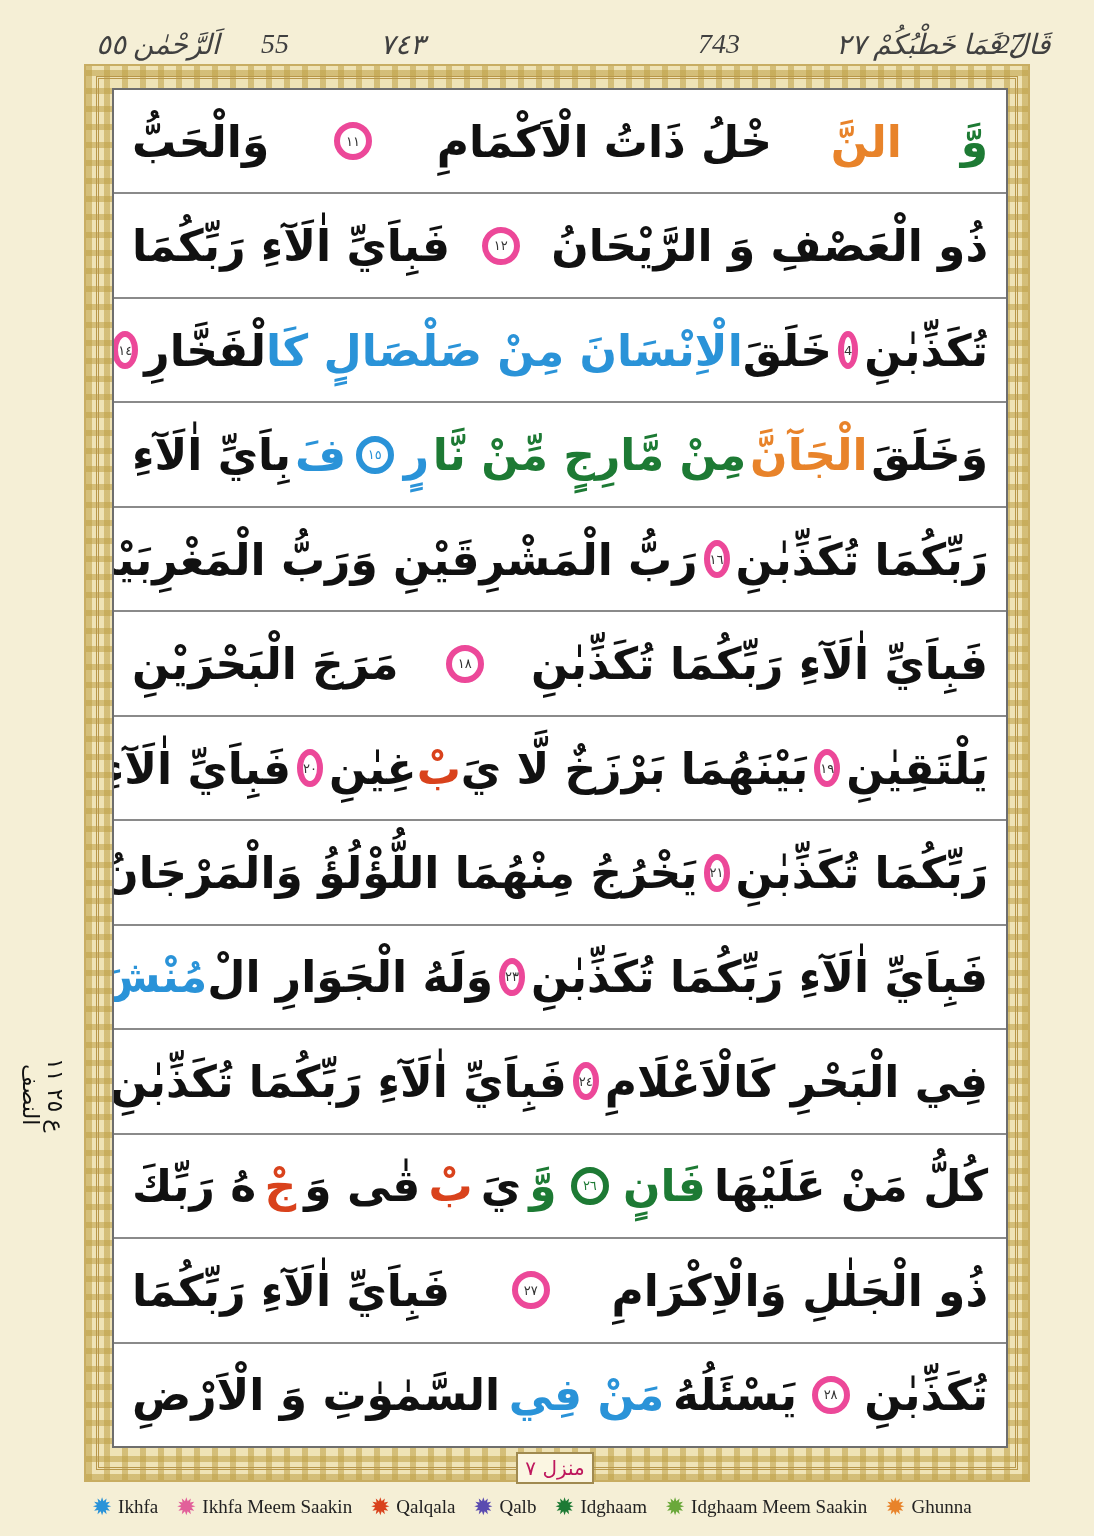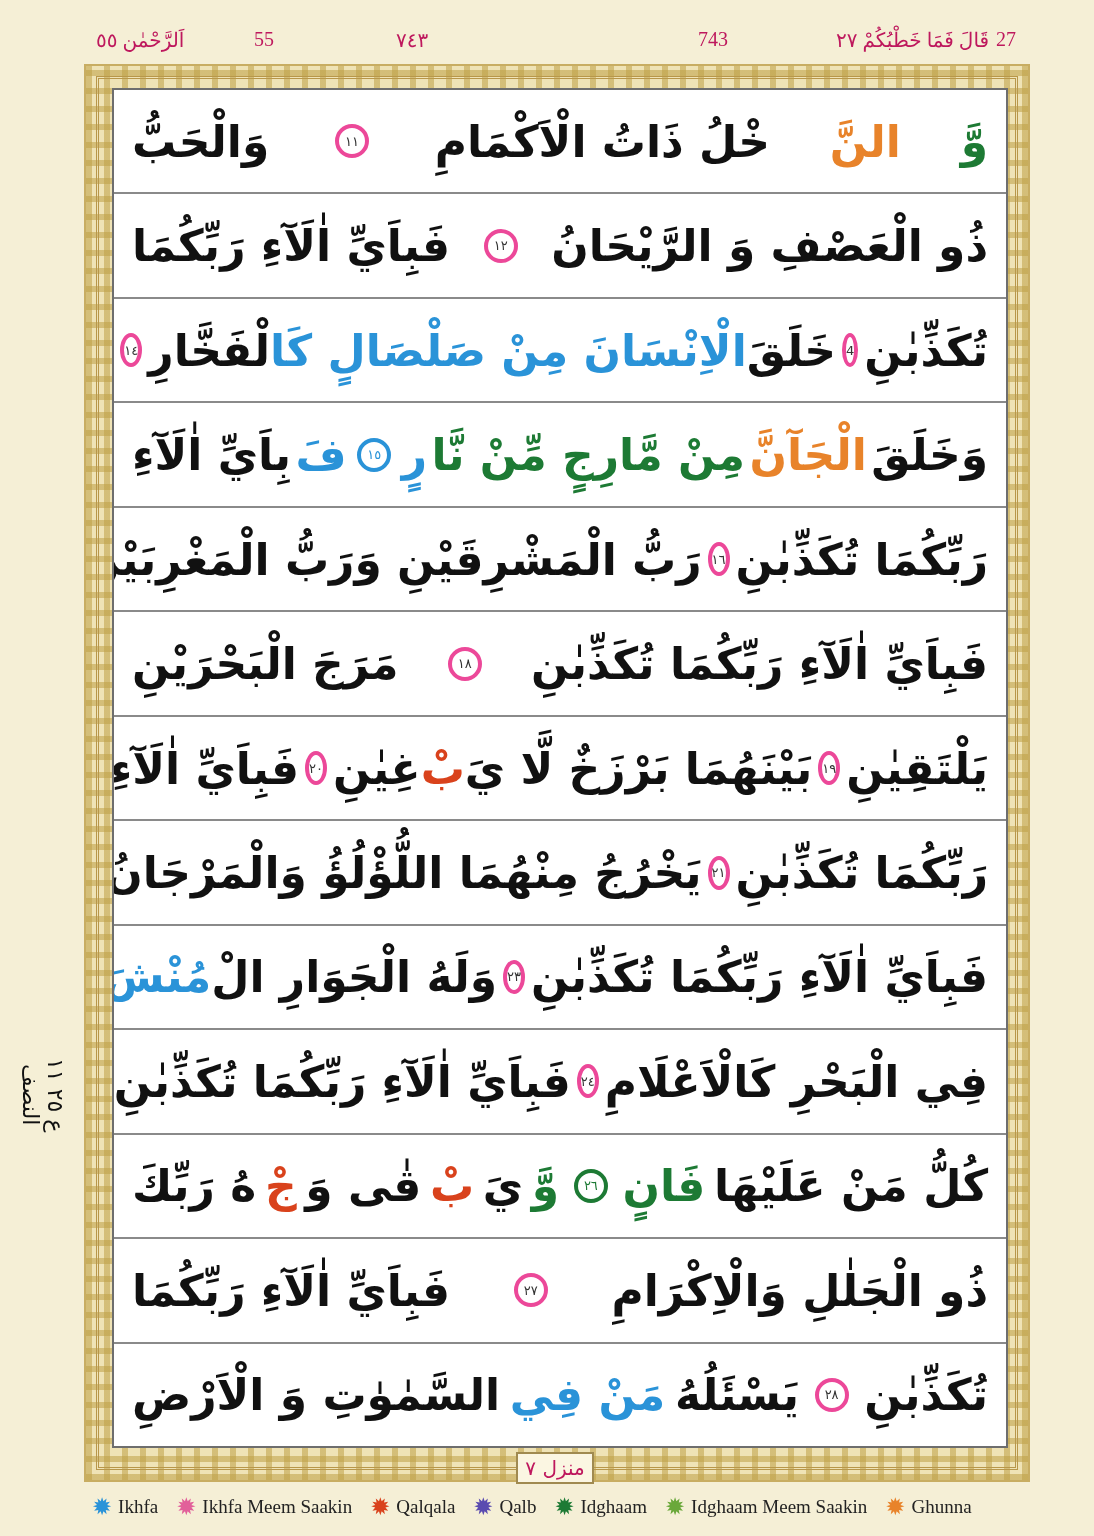--- a/index.html
+++ b/index.html
@@ -4,26 +4,26 @@
 <style>
   html, body { margin:0; padding:0; }
   body {
     width:1094px; height:1536px; overflow:hidden;
     background:#f5efd6;
     font-family:"DejaVu Sans", sans-serif;
     position:relative;
   }
   .header {
     position:absolute; top:24px; left:92px; width:940px; height:40px;
-    font-family:"Liberation Serif", serif; font-size:20px; color:#be185d;
+    font-family:"Liberation Serif", serif; font-size:28px; color:#404040;font-style:italic;
   }
   .header span { position:absolute; top:4px; white-space:nowrap; }
   .hdr-surah-ar { left:4px; direction:rtl; }
-  .hdr-surah-num { left:162px; }
-  .hdr-page-ar { left:304px; }
+  .hdr-surah-num { left:169px; }
+  .hdr-page-ar { left:288px; }
   .hdr-page-num { left:606px;text-align:right; }
   .hdr-juz-ar { left:744px; direction:rtl;text-align:right; }
   .hdr-juz-num { left:904px; }
 
   .frame {
     position:absolute; left:84px; top:64px; width:946px; height:1418px;
     background:
       repeating-linear-gradient(90deg, rgba(190,160,70,0.55) 0 6px, transparent 6px 18px),
       repeating-linear-gradient(0deg, rgba(190,160,70,0.55) 0 6px, transparent 6px 18px),
       #efe3b6;
@@ -43,21 +43,21 @@
     flex:1; border-bottom:2px solid #8a8a8a;
     display:flex; align-items:center; justify-content:space-between;
     direction:rtl; padding:0 18px; box-sizing:border-box;
     font-family:"DejaVu Sans", sans-serif; font-size:44px; font-weight:bold;
     color:#111; white-space:nowrap; overflow:hidden;
   }
   .line:last-child { border-bottom:none; }
   .seg { display:inline-block; }
   .ayah {
     display:inline-flex; align-items:center; justify-content:center;
-    width:26px; height:26px; border:4px solid #ec4899; border-radius:50%;
+    width:26px; height:26px; border:6px solid #ec4899; border-radius:50%;
     font-size:13px; font-weight:normal; color:#333; margin:0 6px;
     vertical-align:middle;
   }
   .c-ikhfa { color:#2a93d8; }
   .c-qalqala { color:#d9421c; }
   .c-idghaam { color:#1d7a34; }
   .c-ghunna { color:#e8832a;text-align:center; }
   .ayah.c-ikhfa { border-color:#2a93d8; }
   .ayah.c-idghaam { border-color:#1d7a34; }
 

